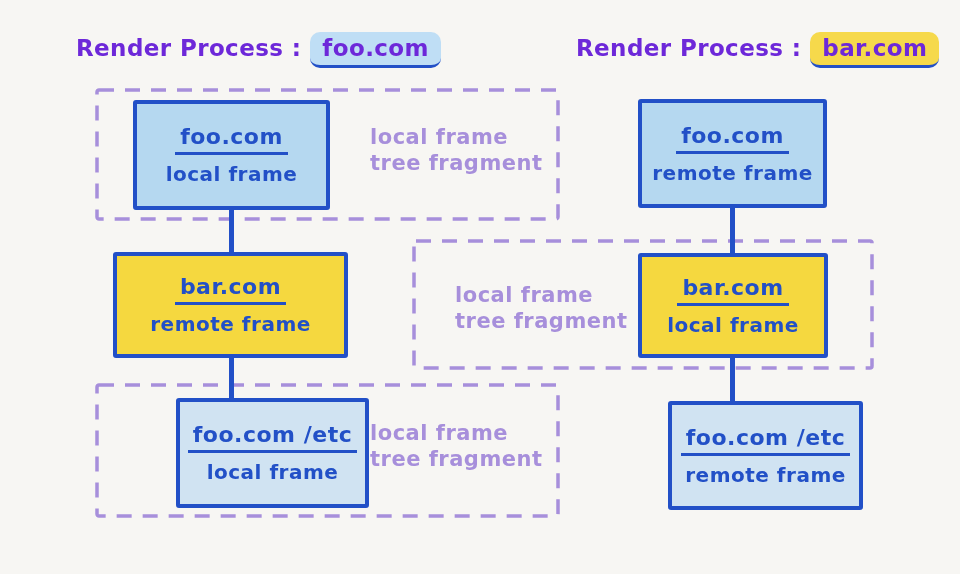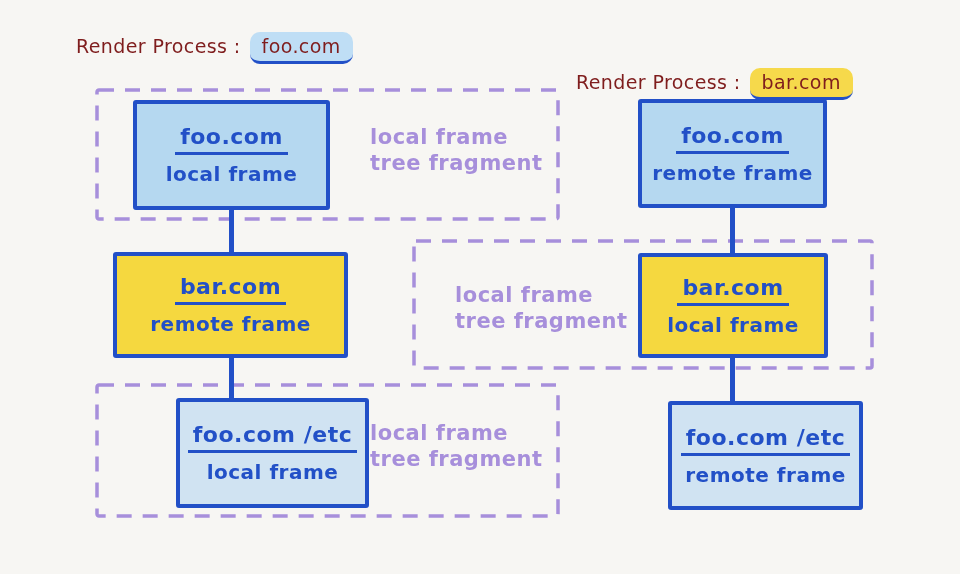--- a/index.html
+++ b/index.html
@@ -12,28 +12,28 @@
   .canvas {
     position: relative;
     width: 960px;
     height: 574px;
     background: #f7f6f3;
   }
 
   
   .title {
     position: absolute;
-    font-size: 19px;
-    font-weight: normal;
-    color: #7f1d1d;
+    font-size: 23px;
+    font-weight: bold;
+    color: #6d28d9;
     letter-spacing: 0.4px;
     white-space: nowrap;
   }
   .title-left  { left: 76px;  top: 32px; }
-  .title-right { left: 576px; top: 32px; margin-top: 36px; }
+  .title-right { left: 576px; top: 32px; }
   .title-domain {
     margin-left: 9px;
     padding: 3px 12px 4px;
     border-radius: 10px;
     border-bottom: 3px solid #2250c7;
     display: inline-block;
   }
   .hl-blue   { background: #bfdef5; }
   .hl-yellow { background: #f6d94b; }
 

